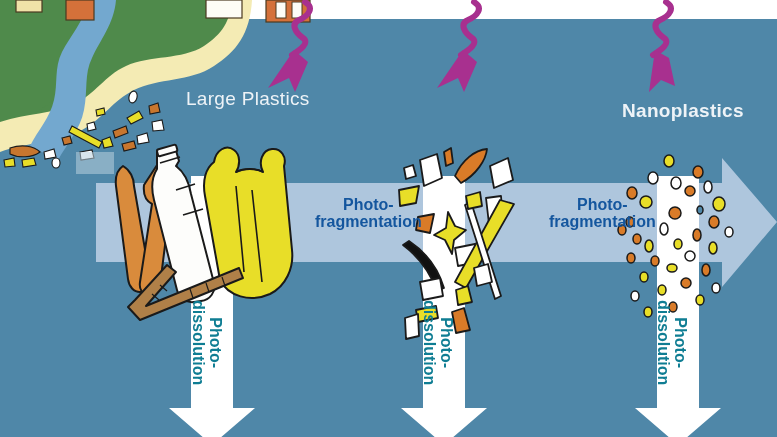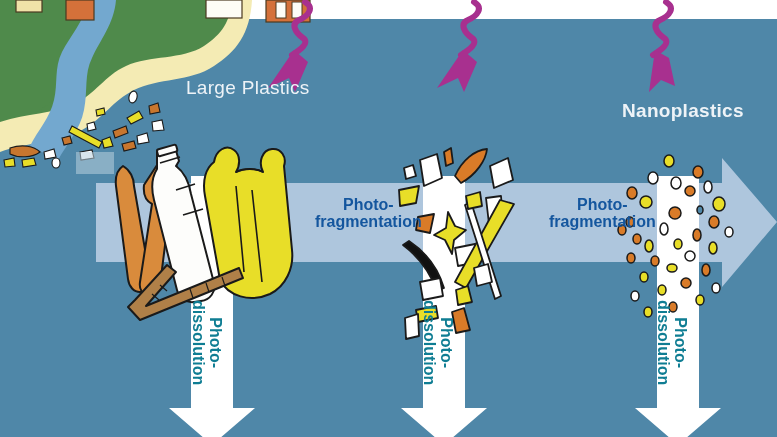--- a/index.html
+++ b/index.html
@@ -187,21 +187,21 @@
       <ellipse cx="716" cy="288" rx="4" ry="5" fill="#ffffff"></ellipse>
       <ellipse cx="635" cy="296" rx="4" ry="5" fill="#ffffff"></ellipse>
       <ellipse cx="700" cy="300" rx="4" ry="5" fill="#e8de28"></ellipse>
       <ellipse cx="673" cy="307" rx="4" ry="5" fill="#d97b28"></ellipse>
       <ellipse cx="648" cy="312" rx="4" ry="5" fill="#e8de28"></ellipse>
       <ellipse cx="622" cy="230" rx="4" ry="5" fill="#d97b28"></ellipse>
       <ellipse cx="729" cy="232" rx="4" ry="5" fill="#ffffff"></ellipse>
     </g>
   </svg>
 
-  <div class="lbl" style="left:186px;top:77px;">Large Plastics</div>
+  <div class="lbl" style="left:186px;top:88px;">Large Plastics</div>
   <div class="lbl" style="left:622px;top:100px;font-weight:bold;">Nanoplastics</div>
 
   <div class="frag" style="left:315px;top:196px;">
     <div>Photo-</div>
     <div>fragmentation</div>
   </div>
   <div class="frag" style="left:549px;top:196px;">
     <div>Photo-</div>
     <div>fragmentation</div>
   </div>

